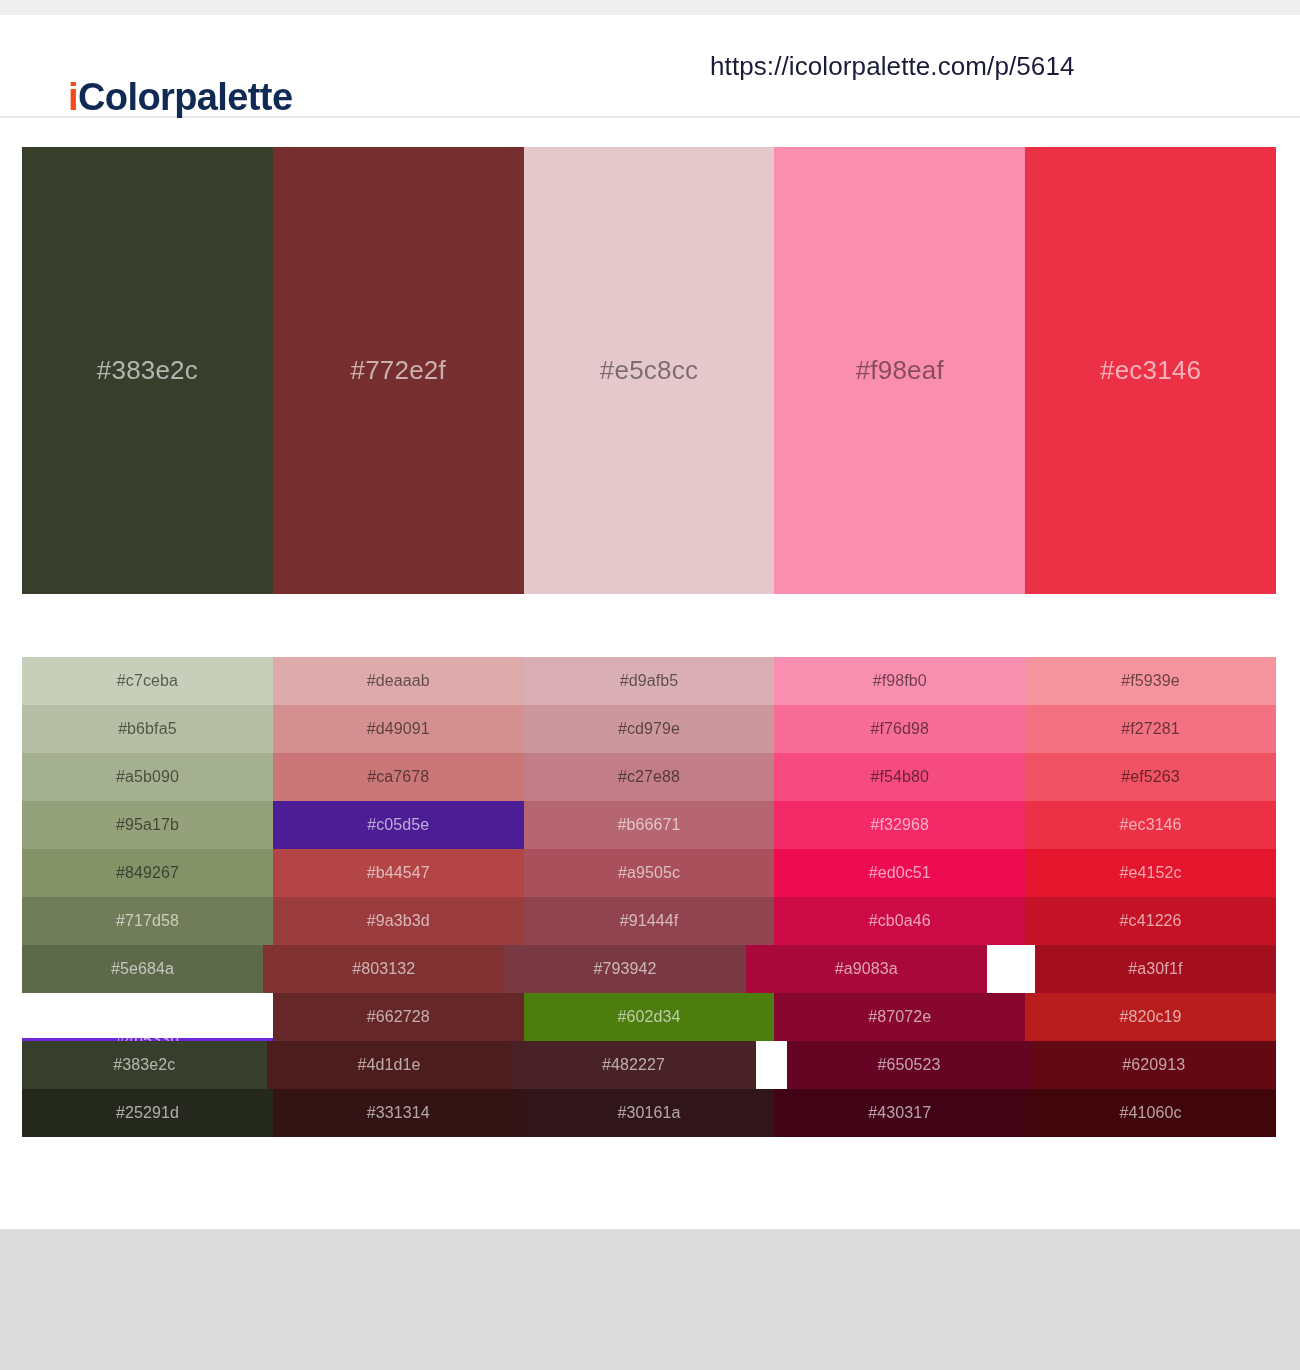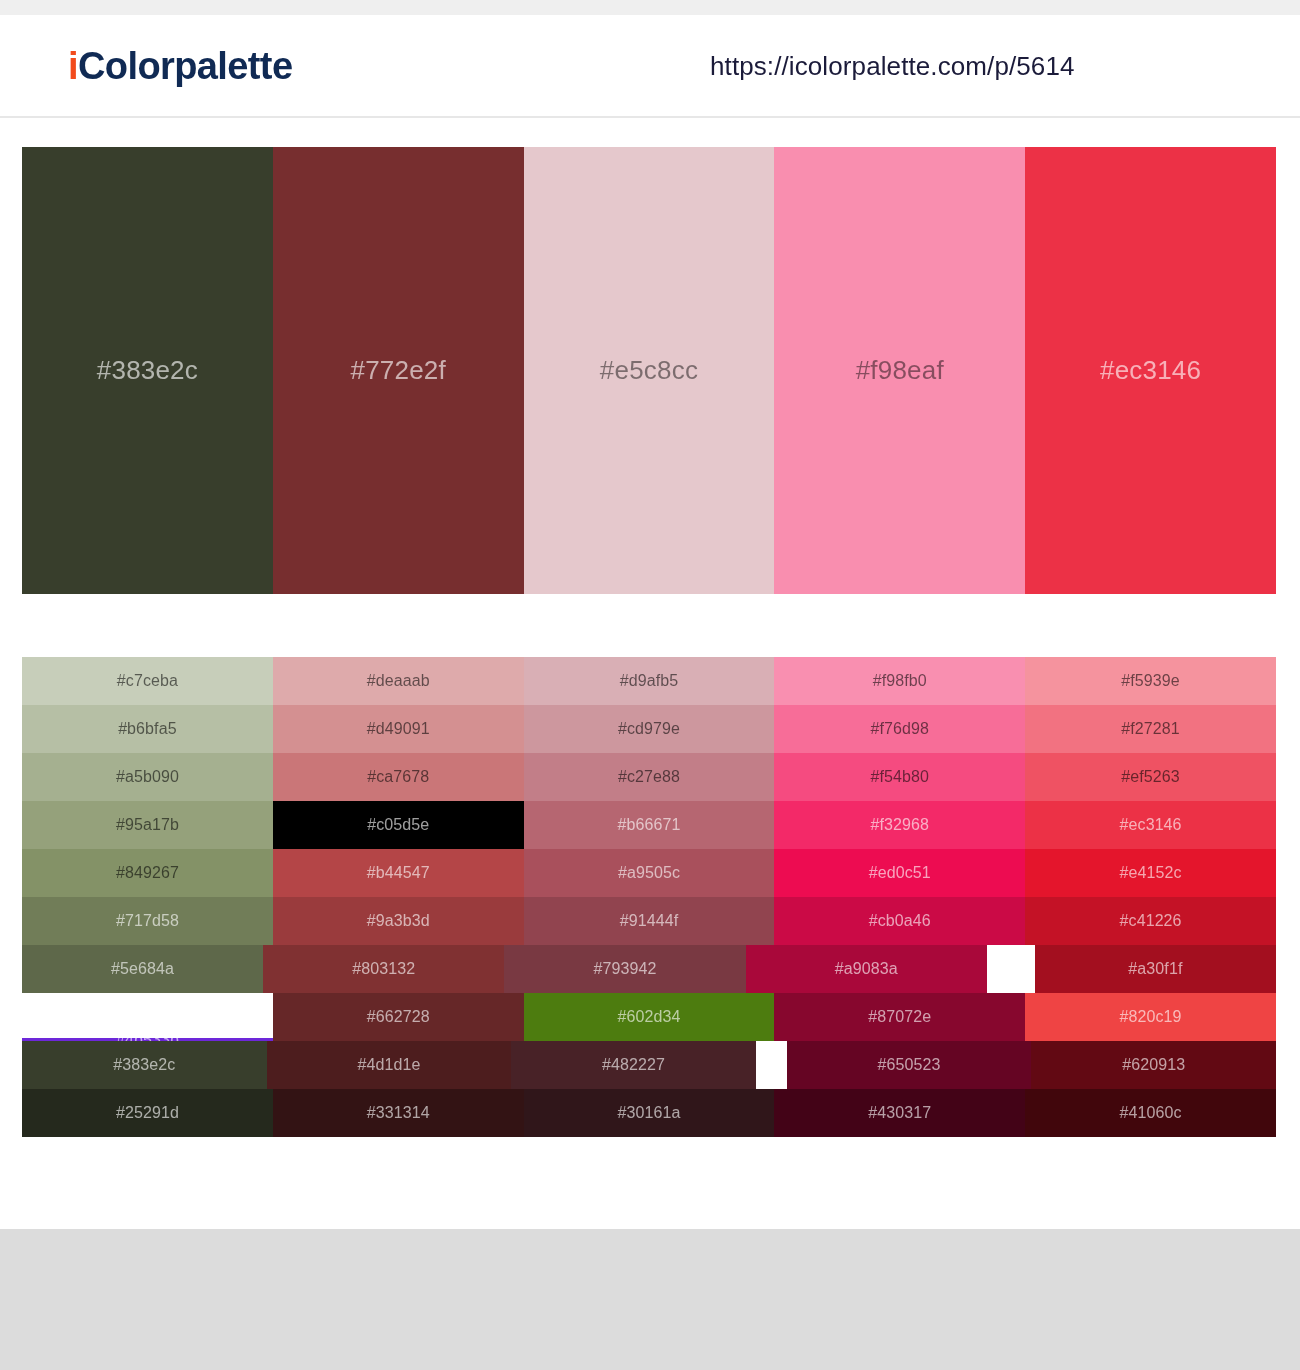--- a/index.html
+++ b/index.html
@@ -27,21 +27,21 @@
   .page {
     width: 1300px;
     background: #ffffff;
   }
 
   
   .header {
     height: 103px;
     background: #ffffff;
     display: flex;
-    align-items: center;
+    align-items: flex-end;
     border-bottom: 2px solid #e7e7e7;
     position: relative;
   }
   .logo {
     margin-left: 68px;
     font-size: 38px;
     font-weight: bold;
     letter-spacing: -0.6px;
     line-height: 1;
     white-space: nowrap;
@@ -212,21 +212,21 @@
             <span class="shade-label">#f54b80</span>
           </div>
           <div class="shade-cell" style="background: rgb(239, 82, 99);">
             <span class="shade-label">#ef5263</span>
           </div>
         </div>
         <div class="shade-row">
           <div class="shade-cell" style="background: rgb(149, 161, 123);">
             <span class="shade-label">#95a17b</span>
           </div>
-          <div class="shade-cell dark-bg" style="background: #000000;">
+          <div class="shade-cell dark-bg" style="background: #4c1d95;">
             <span class="shade-label">#c05d5e</span>
           </div>
           <div class="shade-cell dark-bg" style="background: rgb(182, 102, 113);">
             <span class="shade-label">#b66671</span>
           </div>
           <div class="shade-cell dark-bg" style="background: rgb(243, 41, 104);">
             <span class="shade-label">#f32968</span>
           </div>
           <div class="shade-cell dark-bg" style="background: rgb(236, 49, 70);">
             <span class="shade-label">#ec3146</span>
@@ -289,21 +289,21 @@
           </div>
           <div class="shade-cell dark-bg" style="background: rgb(102, 39, 40);">
             <span class="shade-label">#662728</span>
           </div>
           <div class="shade-cell dark-bg" style="background: #4d7c0f;">
             <span class="shade-label">#602d34</span>
           </div>
           <div class="shade-cell dark-bg" style="background: rgb(135, 7, 46);">
             <span class="shade-label">#87072e</span>
           </div>
-          <div class="shade-cell dark-bg" style="background: #ef4444;">
+          <div class="shade-cell dark-bg" style="background: #b91c1c;">
             <span class="shade-label">#820c19</span>
           </div>
         </div>
         <div class="shade-row">
           <div class="shade-cell dark-bg" style="background: rgb(56, 62, 44);">
             <span class="shade-label">#383e2c</span>
           </div>
           <div class="shade-cell dark-bg" style="background: rgb(77, 29, 30);">
             <span class="shade-label">#4d1d1e</span>
           </div>

